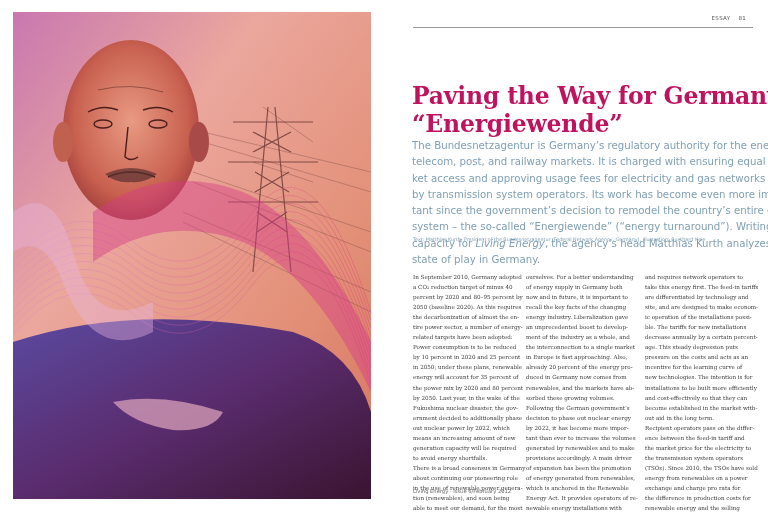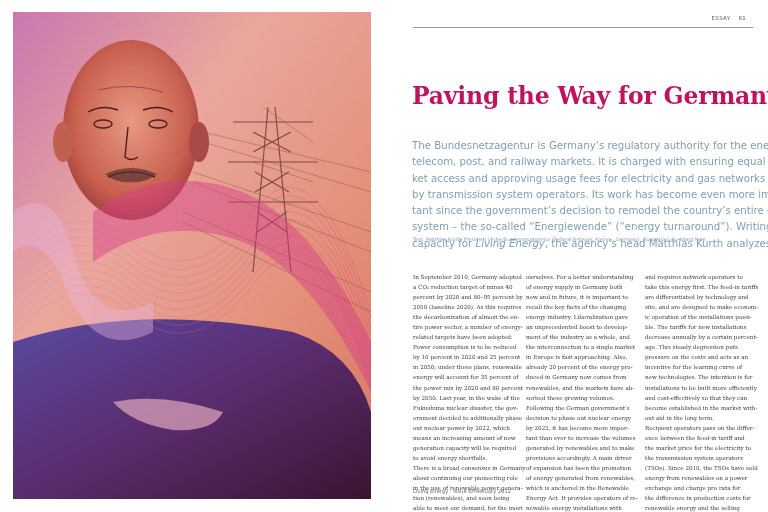--- a/index.html
+++ b/index.html
@@ -139,30 +139,32 @@
 </div>
 
 <div class="running-head">
   <span>ESSAY</span>
   <span>81</span>
 </div>
 <div class="header-rule"></div>
 
 <h1 class="title">
   <span class="line">Paving the Way for Germany’s</span>
+  <span class="line">“Energiewende”</span>
 </h1>
 
 <div class="lead">
   <span class="line">The Bundesnetzagentur is Germany’s regulatory authority for the energy,</span>
   <span class="line">telecom, post, and railway markets. It is charged with ensuring equal mar-</span>
   <span class="line">ket access and approving usage fees for electricity and gas networks owned</span>
   <span class="line">by transmission system operators. Its work has become even more impor-</span>
   <span class="line">tant since the government’s decision to remodel the country’s entire energy</span>
   <span class="line">system – the so-called “Energiewende” (“energy turnaround”). Writing ex-</span>
   <span class="line"><span>capacity for </span><em>Living Energy</em><span>, the agency’s head Matthias Kurth analyzes the</span></span>
+  <span class="line">state of play in Germany.</span>
 </div>
 
 <div class="credits">Text: Matthias Kurth, President of the Bundesnetzagentur (Federal Network Agency, Germany), Illustration: Burkhard Neie</div>
 
 <div class="body-col col1" id="col0">
     <span class="line">In September 2010, Germany adopted</span>
     <span class="line">a CO₂ reduction target of minus 40</span>
     <span class="line">percent by 2020 and 80–95 percent by</span>
     <span class="line">2050 (baseline 2020). As this requires</span>
     <span class="line">the decarbonization of almost the en-</span>

